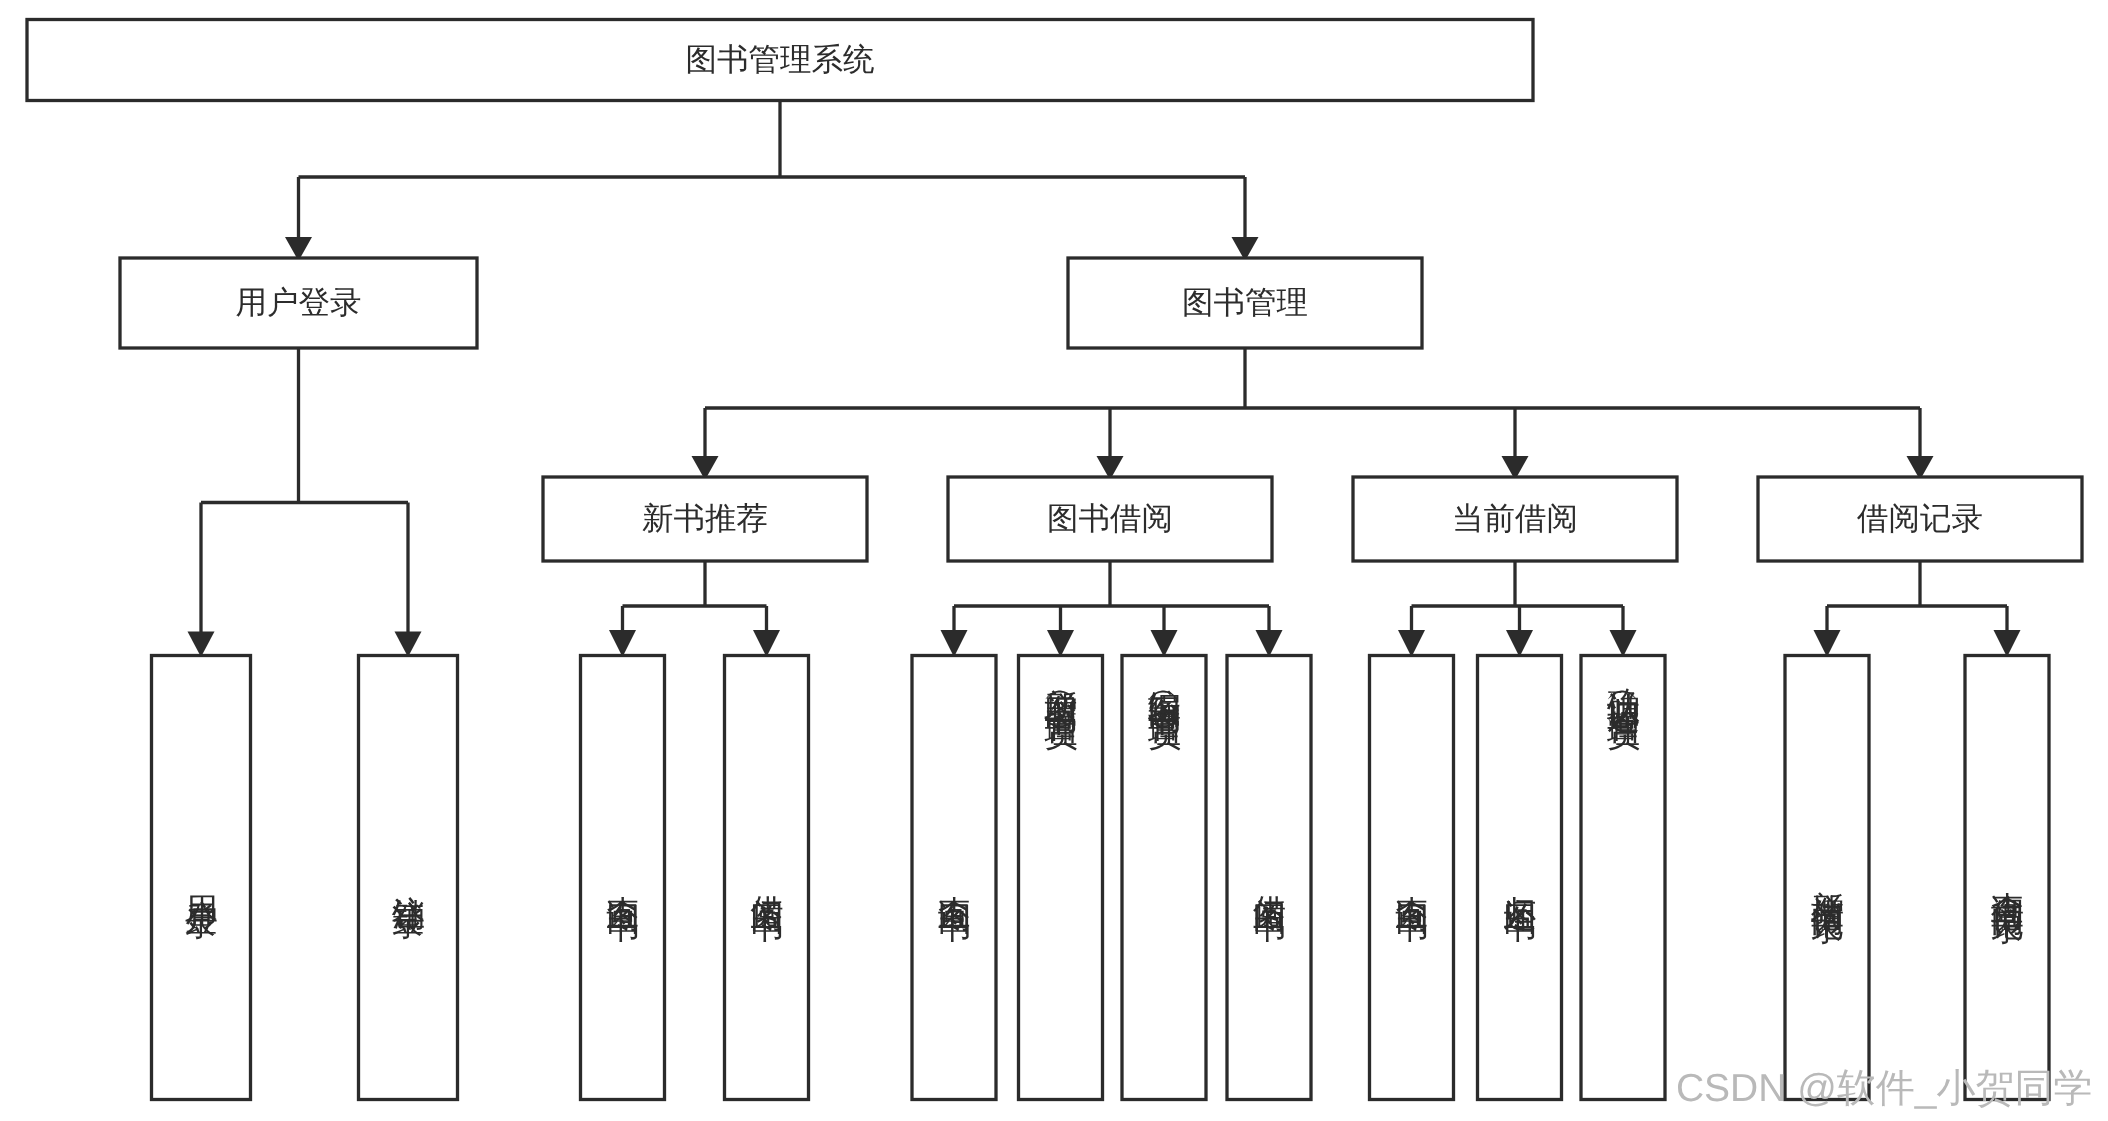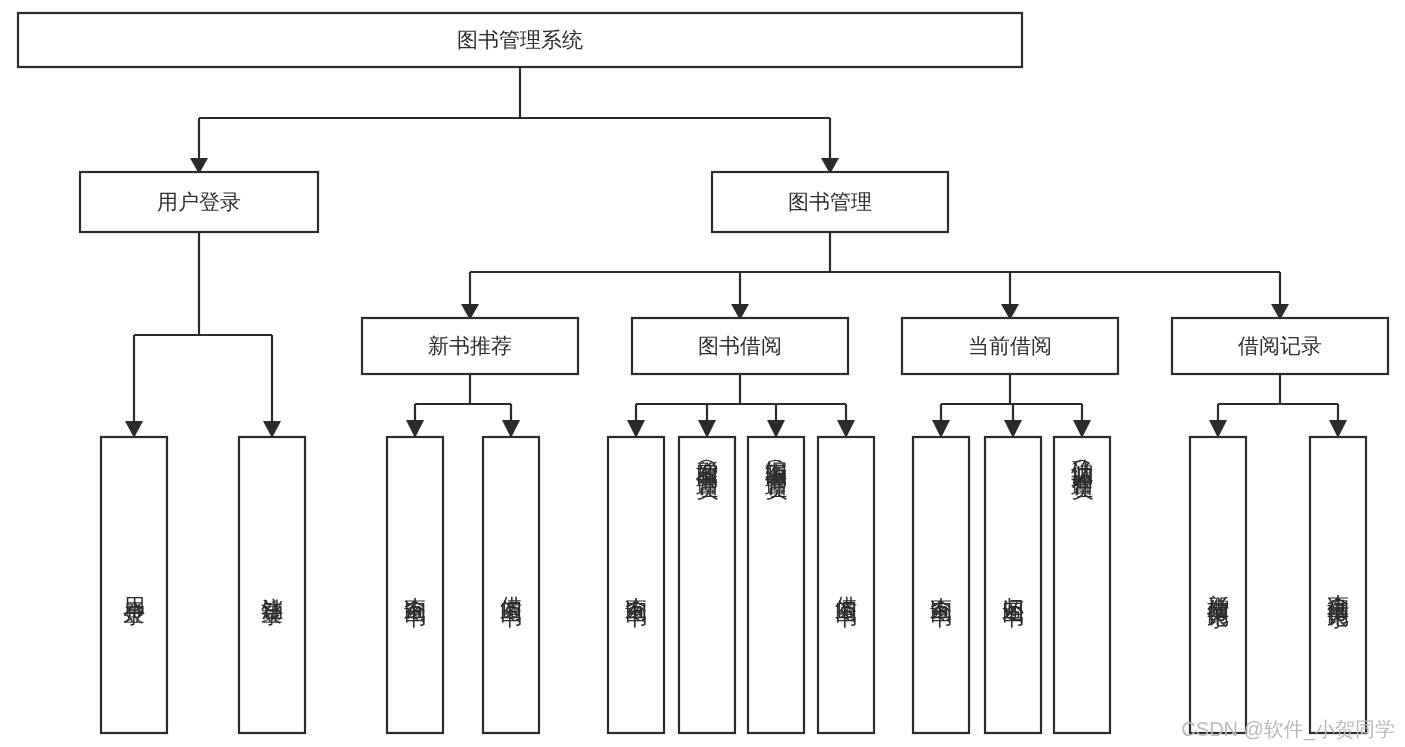--- a/index.html
+++ b/index.html
@@ -20,21 +20,21 @@
     dominant-baseline:middle;
   }
   .link{
     fill:none;stroke:#2b2b2b;stroke-width:2.2;
   }
   .arrow-head{fill:#2b2b2b;stroke:none;}
   .watermark{
     position:absolute;
     right:10px;bottom:4px;
     font-family:"Liberation Sans","DejaVu Sans",sans-serif;
-    font-size:20px;
+    font-size:26px;
     color:#b9b9b9;
     white-space:nowrap;
     user-select:none;
   }
 </style>
 </head>
 <body>
 
 <svg id="diagram" viewBox="0 0 1405 747" width="1405" height="747" xmlns="http://www.w3.org/2000/svg">
 

